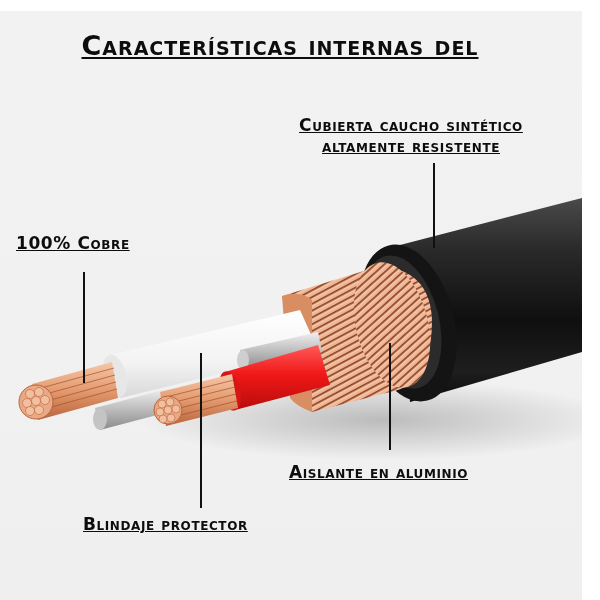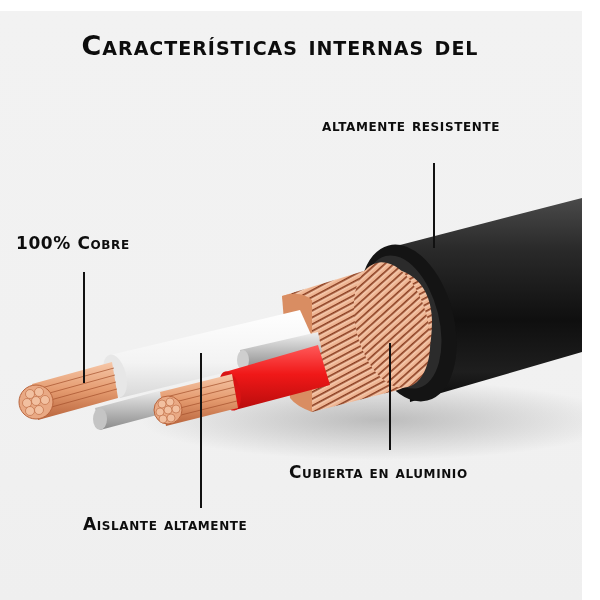--- a/index.html
+++ b/index.html
@@ -10,20 +10,21 @@
     }
     .panel {
       position: absolute; left: 0; top: 11px; width: 582px; height: 589px;
       background: linear-gradient(180deg, #f2f2f2 0%, #f1f1f1 60%, #efefef 100%);
       overflow: hidden;
     }
     .txt {
       position: absolute; color: #0d0d0d; font-weight: bold;
       font-variant: small-caps; letter-spacing: 0.6px; white-space: nowrap;
       font-family: "DejaVu Sans", sans-serif;
+      text-decoration: underline;
     }
     .title {
       left: 0; top: 24px; width: 560px; text-align: center;
       font-size: 27px; line-height: 22px; letter-spacing: 1px;
     }
     .title span { display: block; }
     .lbl { font-size: 17px; line-height: 21px; }
     .lbl-cubierta { left: 238px; top: 104px; width: 346px; text-align: center; }
     .lbl-cubierta span { display: block; }
     .lbl-cobre { left: 16px; top: 222px; text-align: right; }
@@ -134,23 +135,24 @@
       <circle cx="30" cy="411" r="4.5"></circle>
         <circle cx="39" cy="410" r="4.5"></circle>
     </g>
   </svg>
 
   <div class="txt title">
     <span>Características internas del</span>
   </div>
 
   <div class="txt lbl lbl-cubierta">
+    <span>Cubierta caucho sintético</span>
     <span>altamente resistente</span>
   </div>
   <div class="txt lbl lbl-cobre">100% Cobre</div>
-  <div class="txt lbl lbl-blindaje">Cubierta en aluminio</div>
-  <div class="txt lbl lbl-aislante">Aislante altamente</div>
+  <div class="txt lbl lbl-blindaje">Aislante en aluminio</div>
+  <div class="txt lbl lbl-aislante">Blindaje protector</div>
 
   <div class="leader" style="left:433px; top:152px; height:85px;"></div>
   <div class="leader" style="left:83px; top:261px; height:111px;"></div>
   <div class="leader" style="left:389px; top:332px; height:107px;"></div>
   <div class="leader" style="left:200px; top:342px; height:155px;"></div>
 </div>
 
 </body></html>

